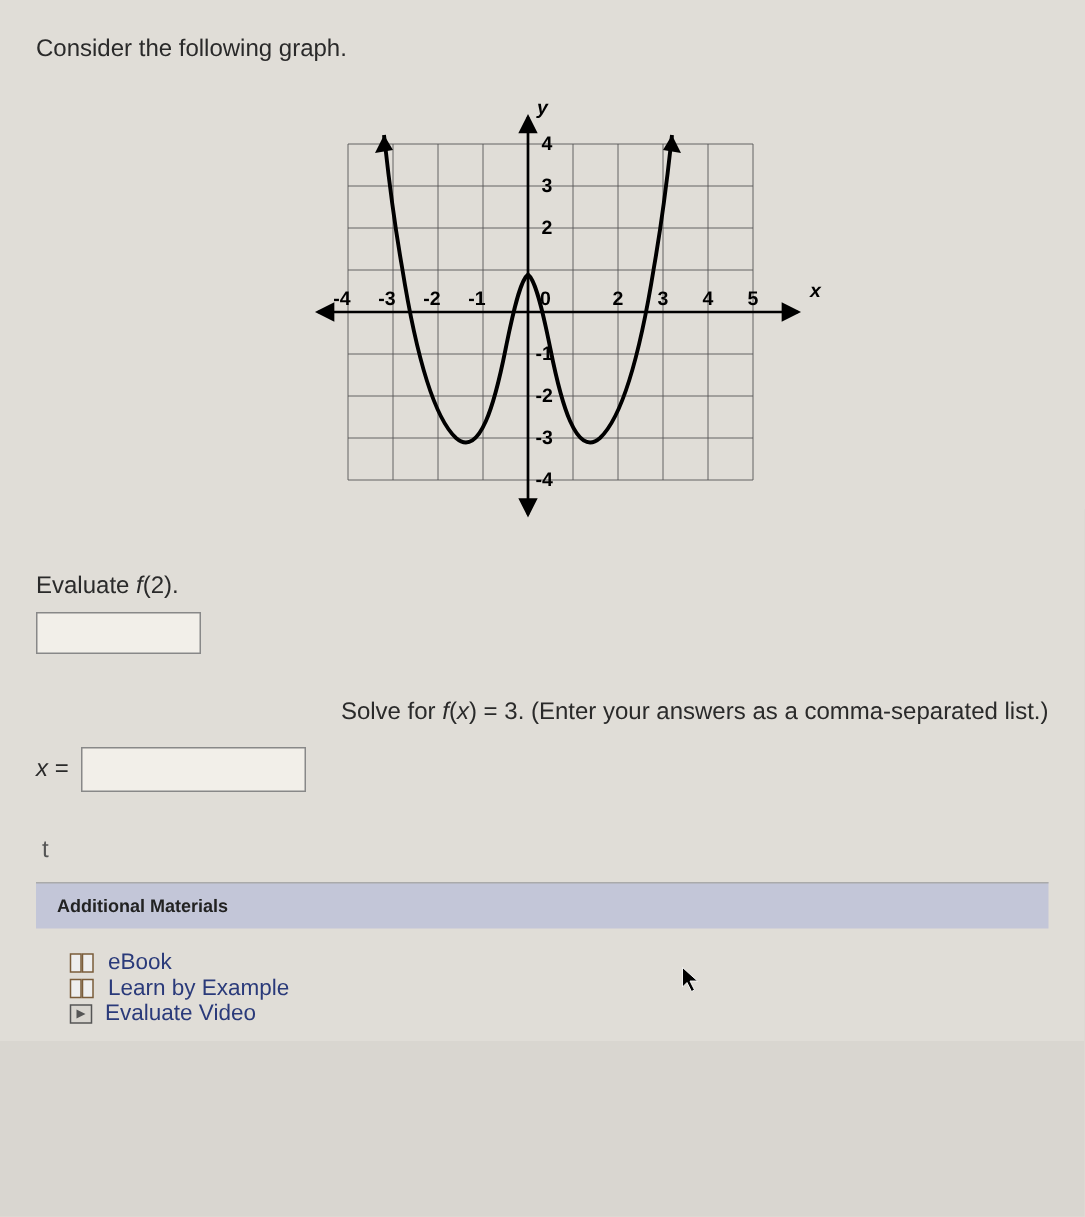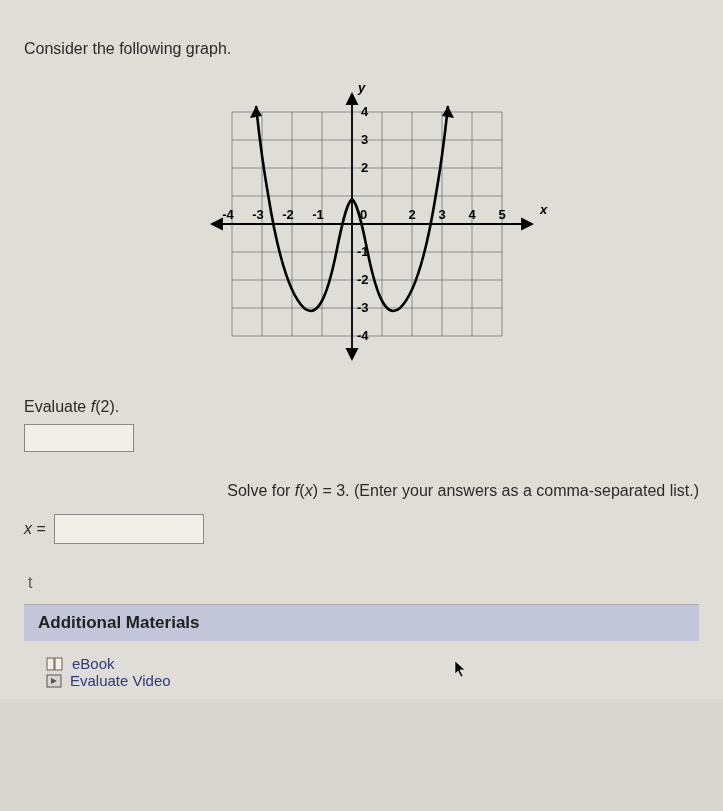--- a/index.html
+++ b/index.html
@@ -9,21 +9,21 @@
     background: #d9d6d0;
     font-family: Arial, Helvetica, sans-serif;
     font-size: 16px;
     color: #2a2a2a;
     width: 723px;
   }
   .page {
     padding: 20px 24px 0 24px;
     background: #e0ddd7;
   }
-  .prompt-text { margin: 20px 0 16px 0; }
+  .prompt-text { margin: 4px 0 16px 0; }
   .graph-wrap {
     display: flex;
     justify-content: center;
     margin: 10px 0 24px 0;
   }
   svg.graph { display: block; }
   .question-block { margin: 20px 0 30px 0; }
   .eval-label { margin-bottom: 8px; }
   .answer-input {
     width: 110px;
@@ -38,21 +38,21 @@
   .xrow { display: flex; align-items: center; gap: 8px; margin-top: 4px; }
   .italic { font-style: italic; }
   .cursor-t { margin: 20px 0 12px 4px; color: #555; }
   .materials {
     margin-top: 10px;
   }
   .materials-header {
     background: #c3c6d8;
     padding: 8px 14px;
     font-weight: bold;
-    font-size: 17px;
+    font-size: 12px;
     color: #222;
     border-top: 1px solid #aaa;
   }
   .materials-body {
     padding: 14px 22px 10px 22px;
   }
   .link-row {
     display: flex;
     align-items: center;
     gap: 8px;
@@ -162,20 +162,27 @@
     <div class="materials-header">Additional Materials</div>
     <div class="materials-body">
       <div class="link-row">
         <svg width="18" height="14">
             <rect x="1" y="1" width="7" height="12" fill="#eee" stroke="#7a5c3a"></rect>
             <rect x="9" y="1" width="7" height="12" fill="#eee" stroke="#7a5c3a"></rect>
           </svg>
         <span>eBook</span>
       </div>
       <div class="link-row">
+        <svg width="18" height="14">
+            <rect x="1" y="1" width="7" height="12" fill="#eee" stroke="#7a5c3a"></rect>
+            <rect x="9" y="1" width="7" height="12" fill="#eee" stroke="#7a5c3a"></rect>
+          </svg>
+        <span>Learn by Example</span>
+      </div>
+      <div class="link-row">
         <svg width="16" height="14">
             <rect x="1" y="1" width="14" height="12" fill="#d9d6d0" stroke="#555"></rect>
             <polygon points="5,4 5,10 11,7" fill="#555"></polygon>
           </svg>
         <span>Evaluate Video</span>
       </div>
     </div>
     <span class="mouse-cursor" style="left:430px; top:56px;">
       <svg width="14" height="18">
           <path d="M1,1 L1,14 L4,11 L7,17 L9,16 L6,10 L11,10 Z" fill="#000" stroke="#fff" stroke-width="0.6"></path>

